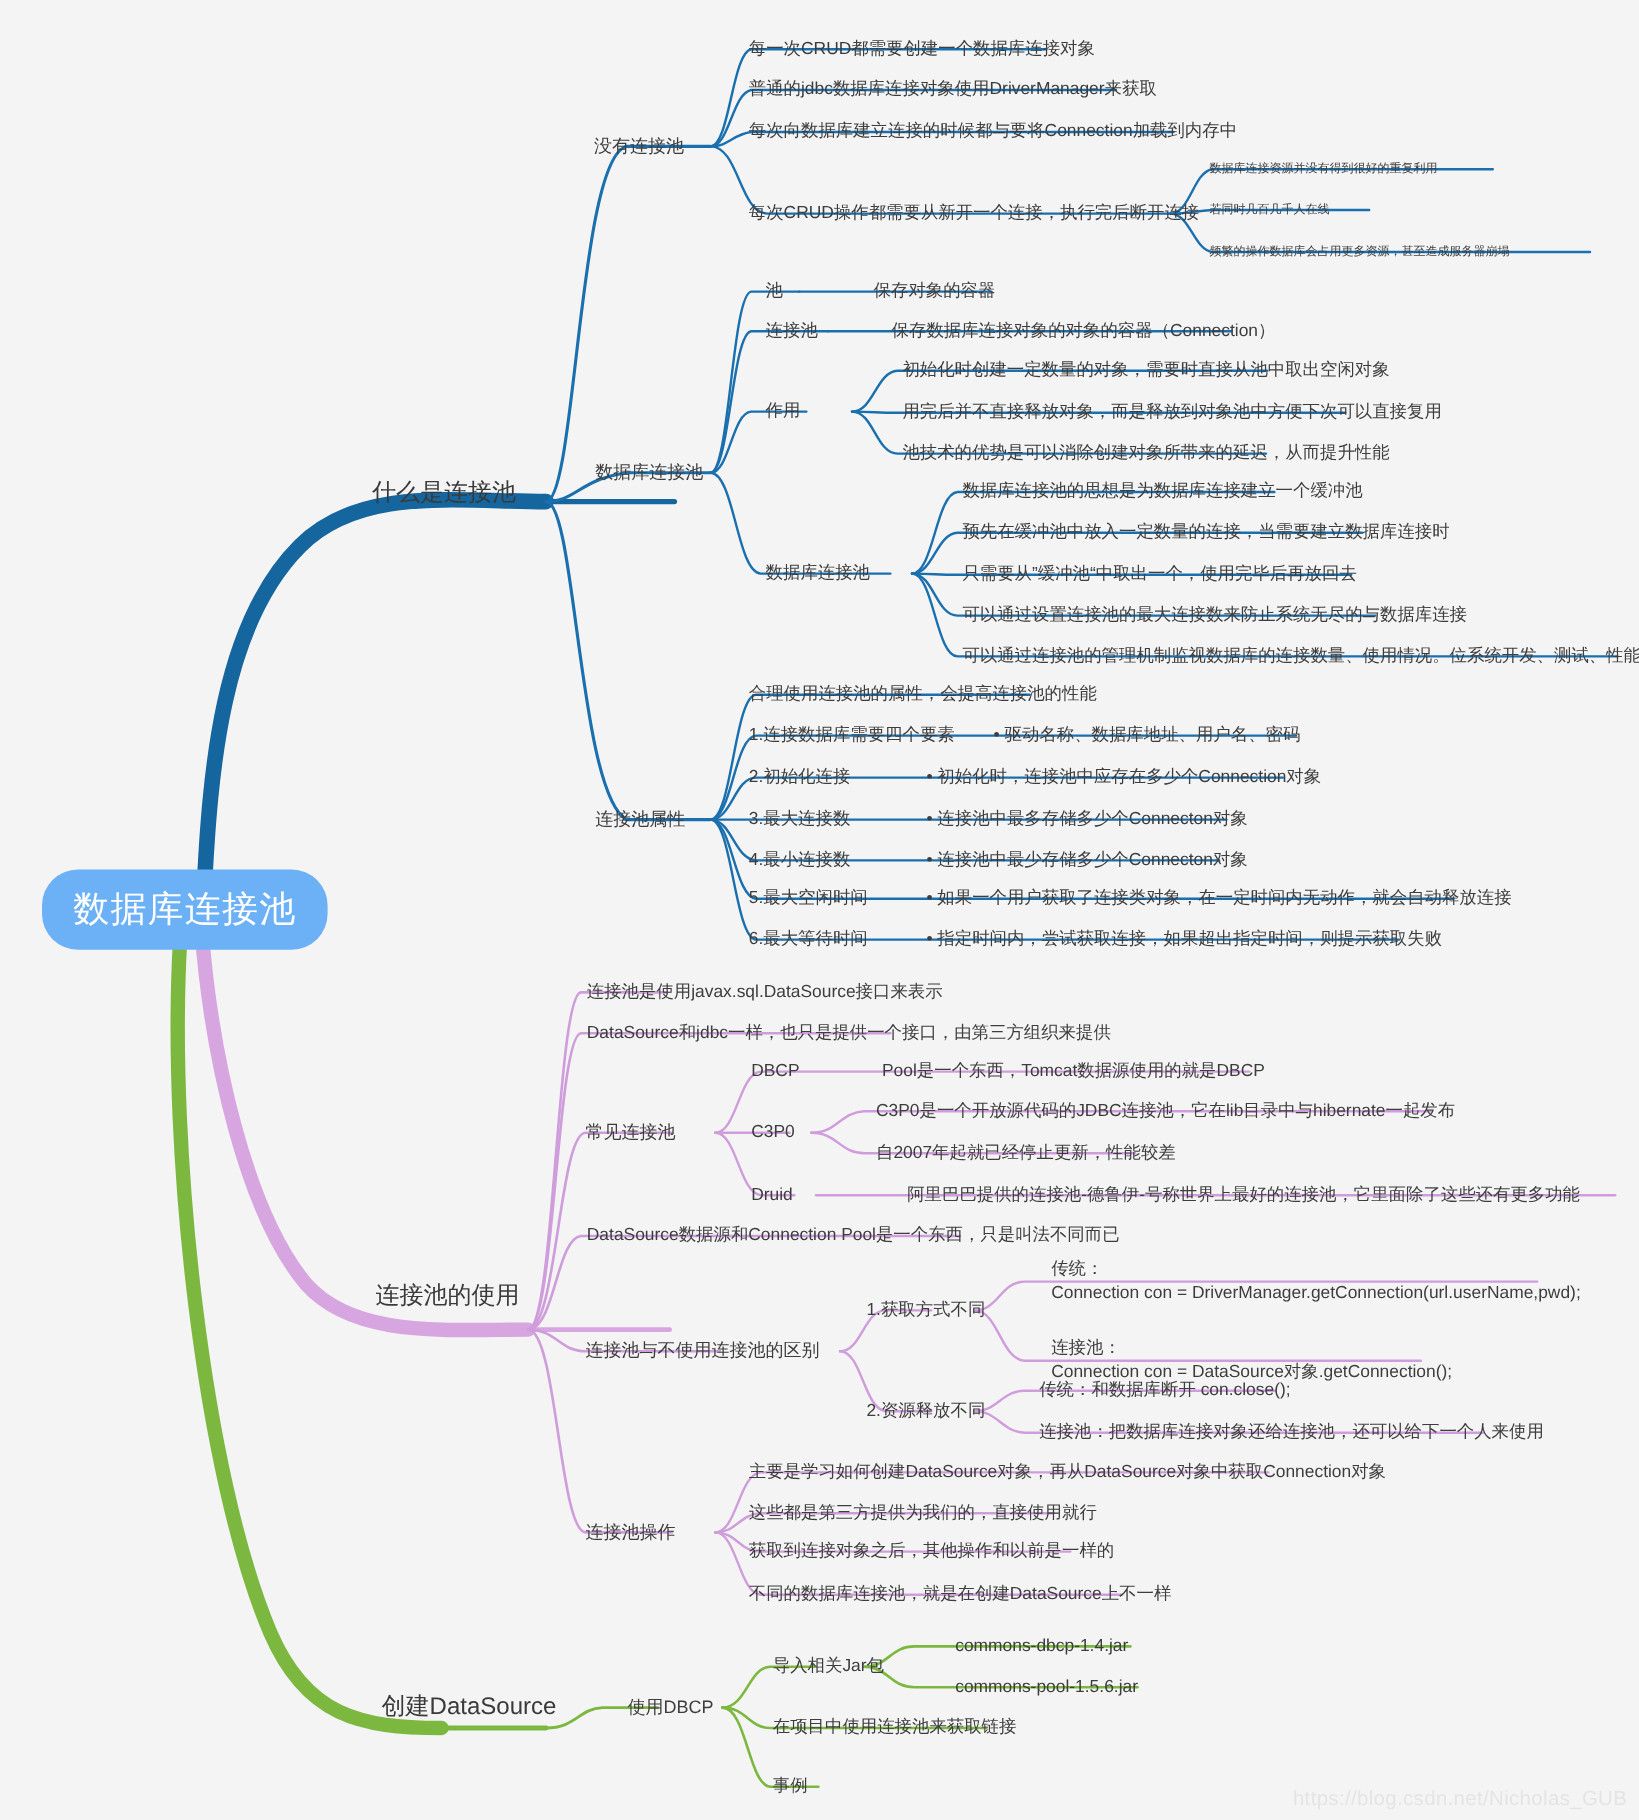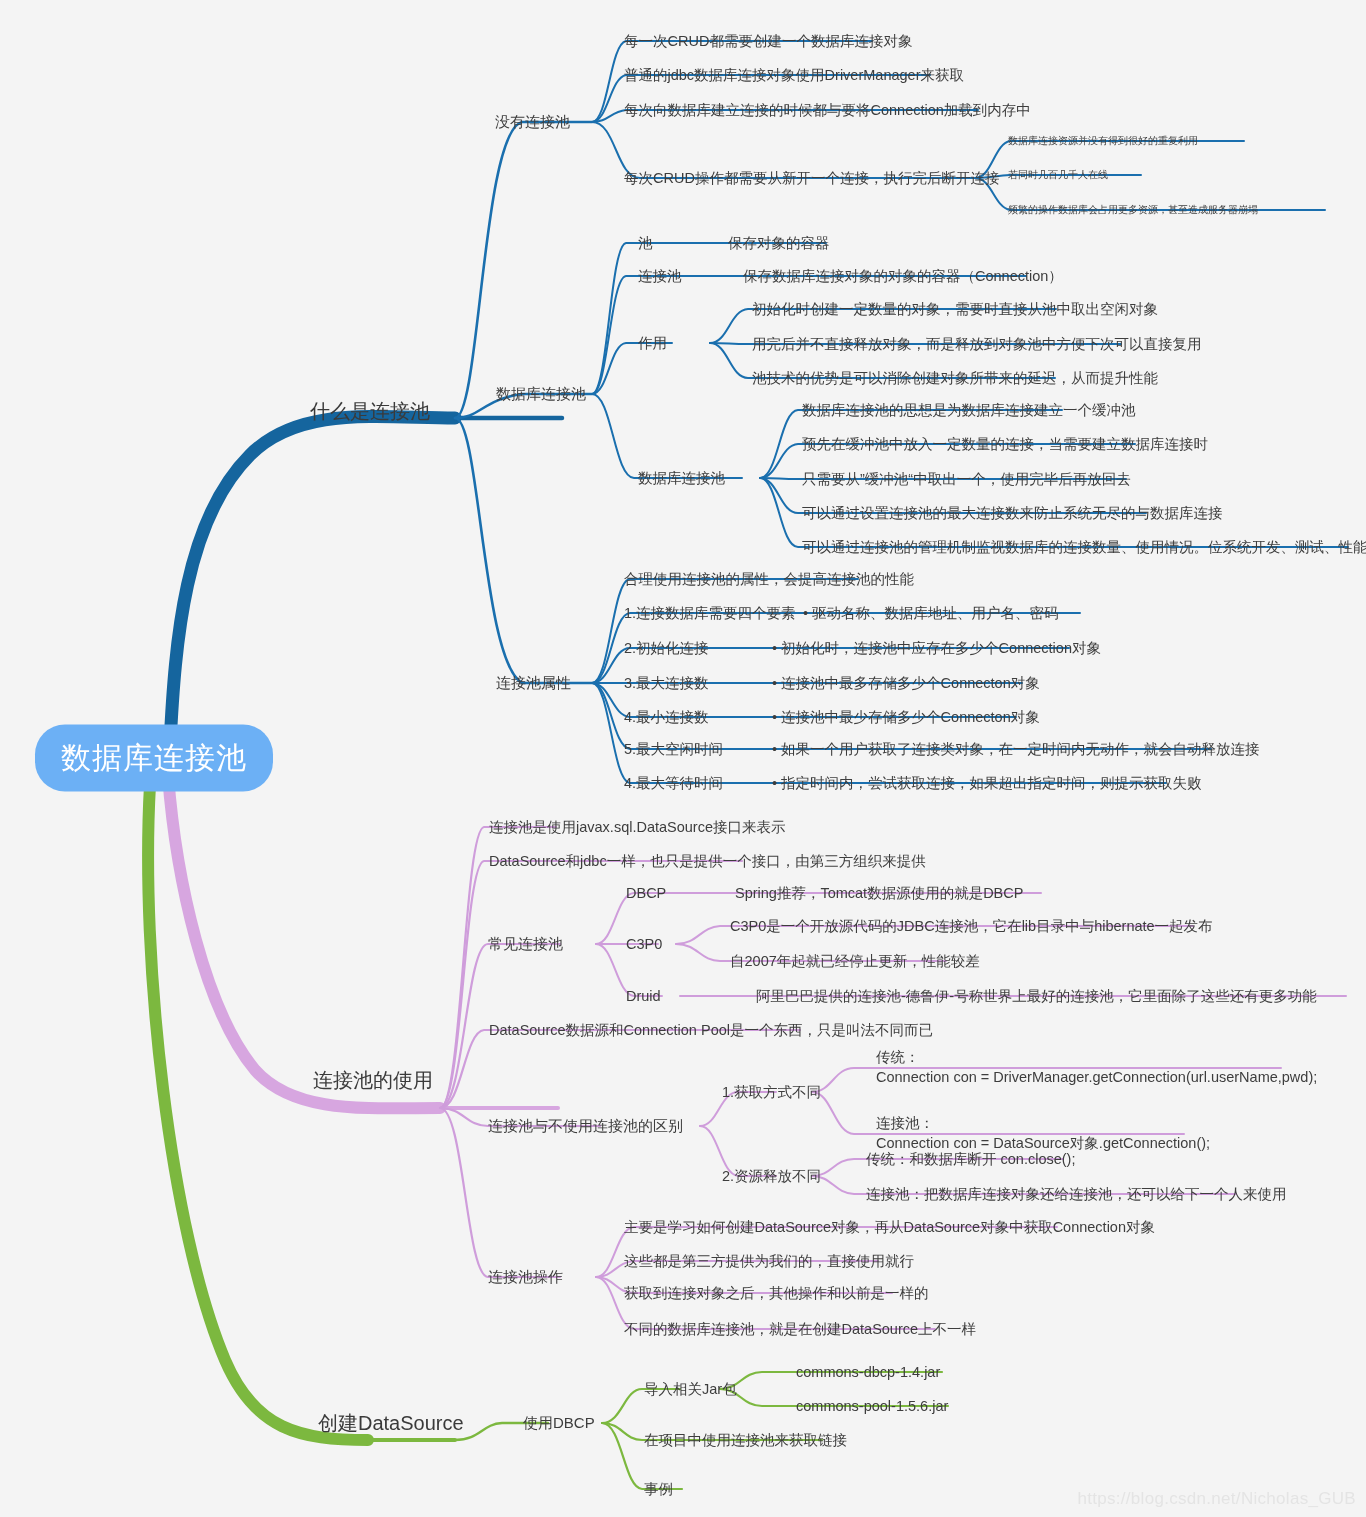--- a/index.html
+++ b/index.html
@@ -157,39 +157,39 @@
 <div class="lbl lvl3" style="left:638px;top:478px;">数据库连接池</div>
 <div class="lbl lvl3" style="left:802px;top:410px;">数据库连接池的思想是为数据库连接建立一个缓冲池</div>
 <div class="lbl lvl3" style="left:802px;top:444px;">预先在缓冲池中放入一定数量的连接，当需要建立数据库连接时</div>
 <div class="lbl lvl3" style="left:802px;top:479px;">只需要从”缓冲池“中取出一个，使用完毕后再放回去</div>
 <div class="lbl lvl3" style="left:802px;top:513px;">可以通过设置连接池的最大连接数来防止系统无尽的与数据库连接</div>
 <div class="lbl lvl3" style="left:802px;top:547px;">可以通过连接池的管理机制监视数据库的连接数量、使用情况。位系统开发、测试、性能调整提供依据</div>
 
 <div class="lbl lvl2" style="left:496px;top:683px;">连接池属性</div>
 <div class="lbl lvl3" style="left:624px;top:579px;">合理使用连接池的属性，会提高连接池的性能</div>
 <div class="lbl lvl3" style="left:624px;top:613px;">1.连接数据库需要四个要素</div>
-<div class="lbl lvl3" style="left:803px;top:613px;">•  驱动名称、数据库地址、用户名、密码</div>
+<div class="lbl lvl3" style="left:828px;top:613px;">•  驱动名称、数据库地址、用户名、密码</div>
 <div class="lbl lvl3" style="left:624px;top:648px;">2.初始化连接</div>
 <div class="lbl lvl3" style="left:772px;top:648px;">•  初始化时，连接池中应存在多少个Connection对象</div>
 <div class="lbl lvl3" style="left:624px;top:683px;">3.最大连接数</div>
 <div class="lbl lvl3" style="left:772px;top:683px;">•  连接池中最多存储多少个Connecton对象</div>
 <div class="lbl lvl3" style="left:624px;top:717px;">4.最小连接数</div>
 <div class="lbl lvl3" style="left:772px;top:717px;">•  连接池中最少存储多少个Connecton对象</div>
 <div class="lbl lvl3" style="left:624px;top:749px;">5.最大空闲时间</div>
 <div class="lbl lvl3" style="left:772px;top:749px;">•  如果一个用户获取了连接类对象，在一定时间内无动作，就会自动释放连接</div>
-<div class="lbl lvl3" style="left:624px;top:783px;">4.最大等待时间</div>
+<div class="lbl lvl3" style="left:624px;top:783px;">6.最大等待时间</div>
 <div class="lbl lvl3" style="left:772px;top:783px;">•  指定时间内，尝试获取连接，如果超出指定时间，则提示获取失败</div>
 
 <div class="lbl lvl1" style="left:313px;top:1080px;">连接池的使用</div>
 <div class="lbl lvl3" style="left:489px;top:827px;">连接池是使用javax.sql.DataSource接口来表示</div>
 <div class="lbl lvl3" style="left:489px;top:861px;">DataSource和jdbc一样，也只是提供一个接口，由第三方组织来提供</div>
 
 <div class="lbl lvl2" style="left:488px;top:944px;">常见连接池</div>
 <div class="lbl lvl3" style="left:626px;top:893px;">DBCP</div>
-<div class="lbl lvl3" style="left:735px;top:893px;">Spring推荐，Tomcat数据源使用的就是DBCP</div>
+<div class="lbl lvl3" style="left:735px;top:893px;">Pool是一个东西，Tomcat数据源使用的就是DBCP</div>
 <div class="lbl lvl3" style="left:626px;top:944px;">C3P0</div>
 <div class="lbl lvl3" style="left:730px;top:926px;">C3P0是一个开放源代码的JDBC连接池，它在lib目录中与hibernate一起发布</div>
 <div class="lbl lvl3" style="left:730px;top:961px;">自2007年起就已经停止更新，性能较差</div>
 <div class="lbl lvl3" style="left:626px;top:996px;">Druid</div>
 <div class="lbl lvl3" style="left:730px;top:996px;padding-left:26px;">阿里巴巴提供的连接池-德鲁伊-号称世界上最好的连接池，它里面除了这些还有更多功能</div>
 
 <div class="lbl lvl3" style="left:489px;top:1030px;">DataSource数据源和Connection Pool是一个东西，只是叫法不同而已</div>
 
 <div class="lbl lvl2" style="left:488px;top:1126px;">连接池与不使用连接池的区别</div>
 <div class="lbl lvl3" style="left:722px;top:1092px;">1.获取方式不同</div>

